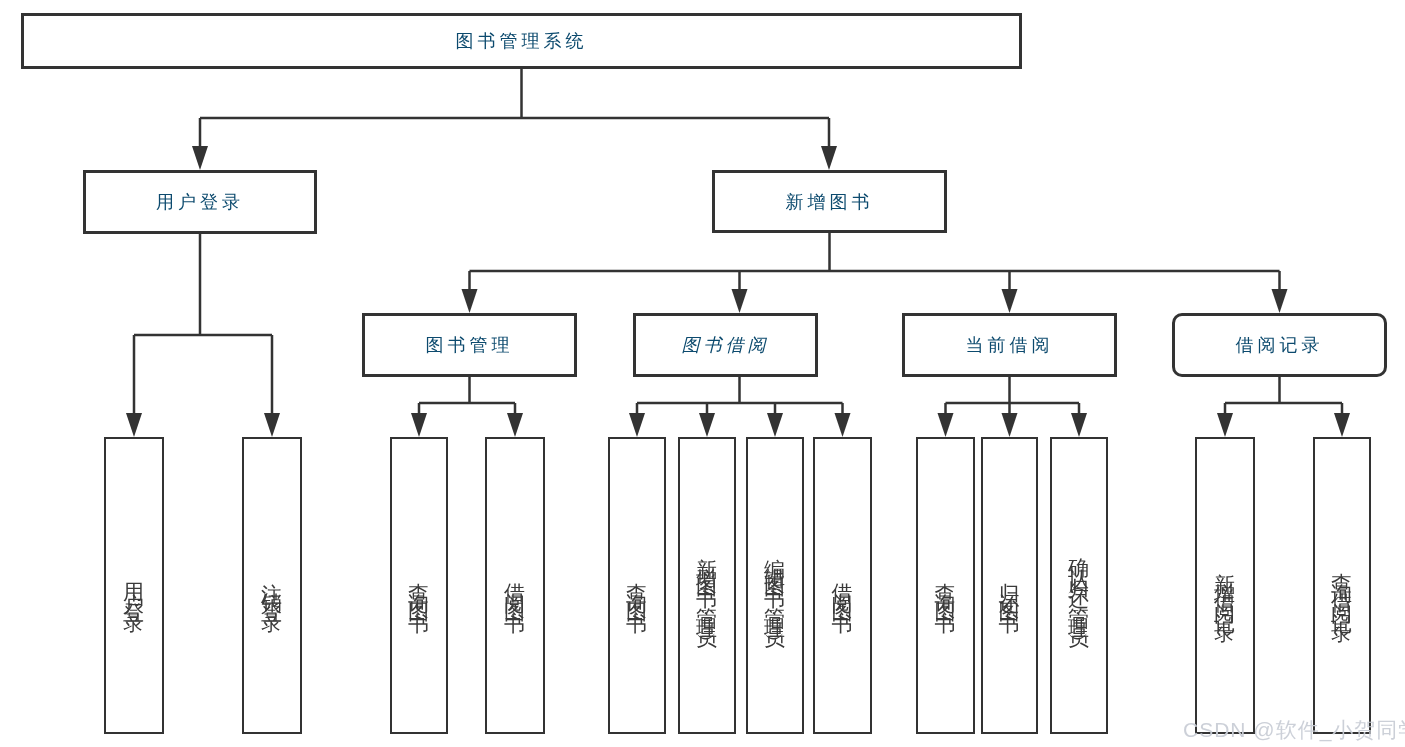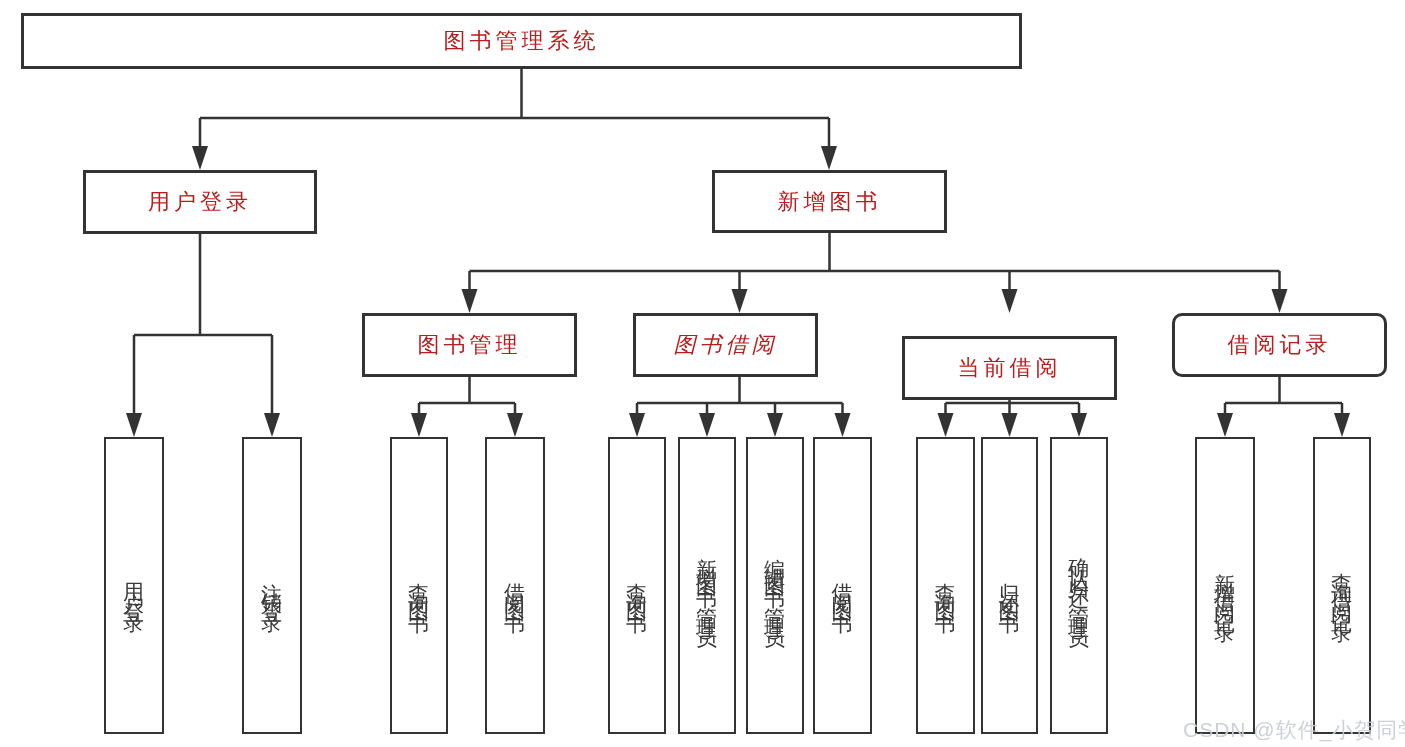--- a/index.html
+++ b/index.html
@@ -17,22 +17,22 @@
     left: 0; top: 0;
     width: 1405px; height: 747px;
   }
   .hnode {
     position: absolute;
     background: #ffffff;
     border: 3px solid #333333;
     display: flex;
     align-items: center;
     justify-content: center;
-    color: #b91c1c;
-    font-size: 22px;
+    color: #0c4a6e;
+    font-size: 18px;
     letter-spacing: 4px;
     white-space: nowrap;
     z-index: 2;
   }
   .leaf {
     position: absolute;
     top: 437px;
     height: 297px;
     background: #ffffff;
     border: 2.5px solid #333333;
@@ -123,21 +123,21 @@
   <div class="hnode" style="left:712px; top:170px; width:235px; height:63px;">
     <span>新增图书</span>
   </div>
 
   <div class="hnode" style="left:362px; top:313px; width:215px; height:64px;">
     <span>图书管理</span>
   </div>
   <div class="hnode" style="left:633px; top:313px; width:185px; height:64px;font-style:italic;">
     <span>图书借阅</span>
   </div>
-  <div class="hnode" style="left:902px; top:313px; width:215px; height:64px;margin-top:23px;">
+  <div class="hnode" style="left:902px; top:313px; width:215px; height:64px;">
     <span>当前借阅</span>
   </div>
   <div class="hnode" style="left:1172px; top:313px; width:215px; height:64px;border-radius:10px;">
     <span>借阅记录</span>
   </div>
 
   <div class="leaf" style="left:104px; width:60px;">
     <span class="vtext">用户登录</span>
   </div>
   <div class="leaf" style="left:242px; width:60px;">

